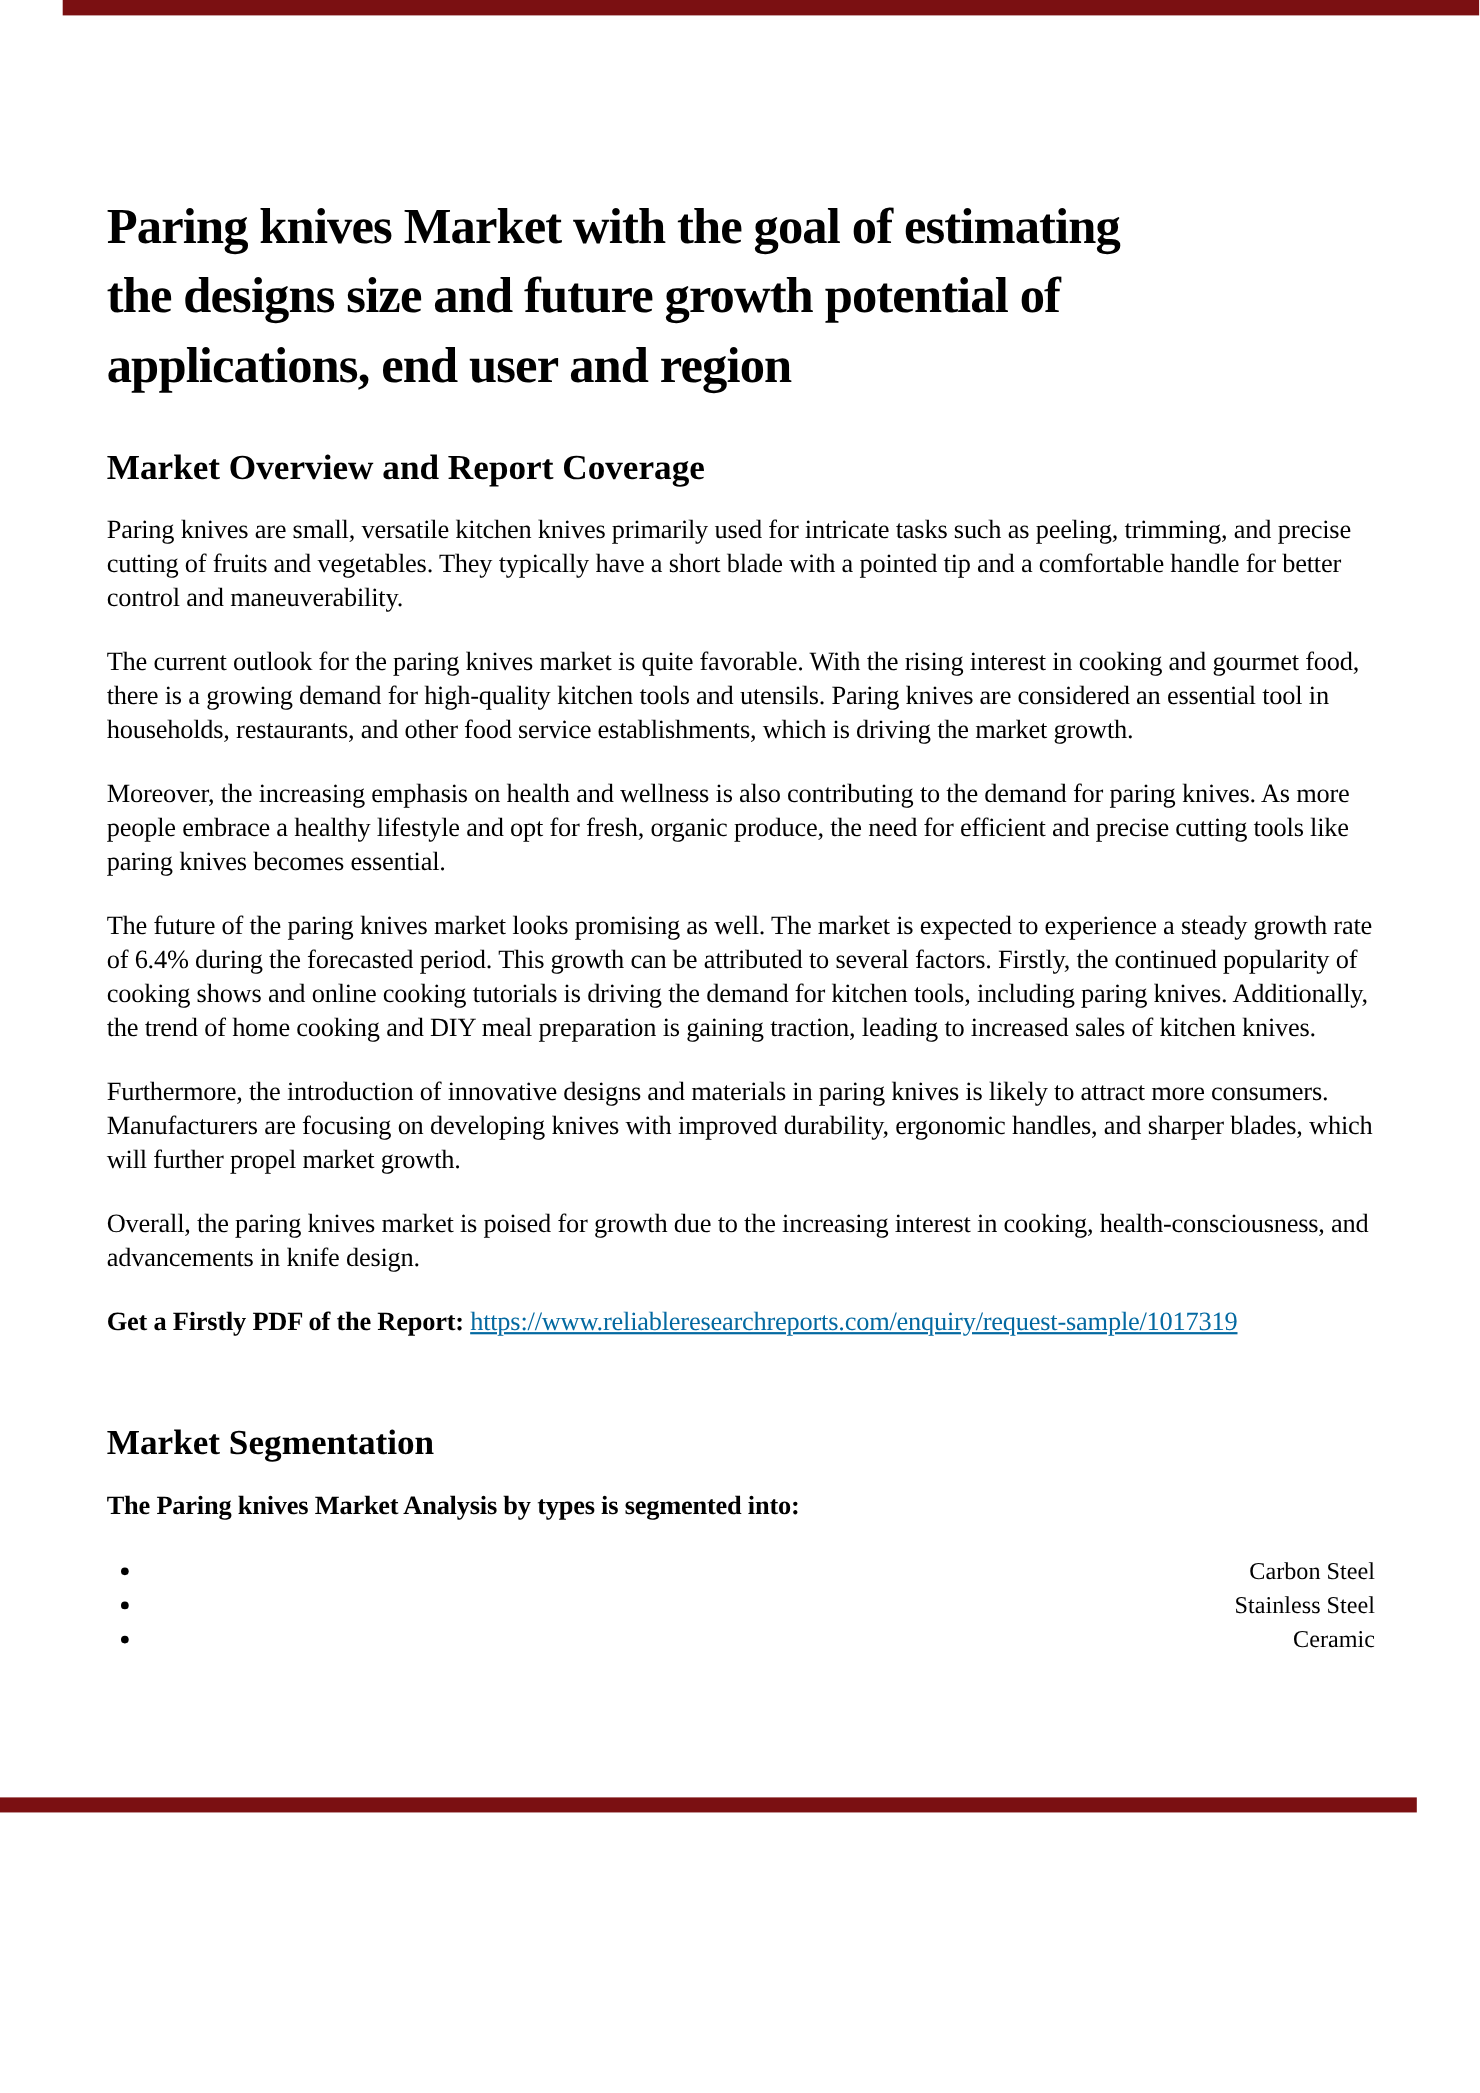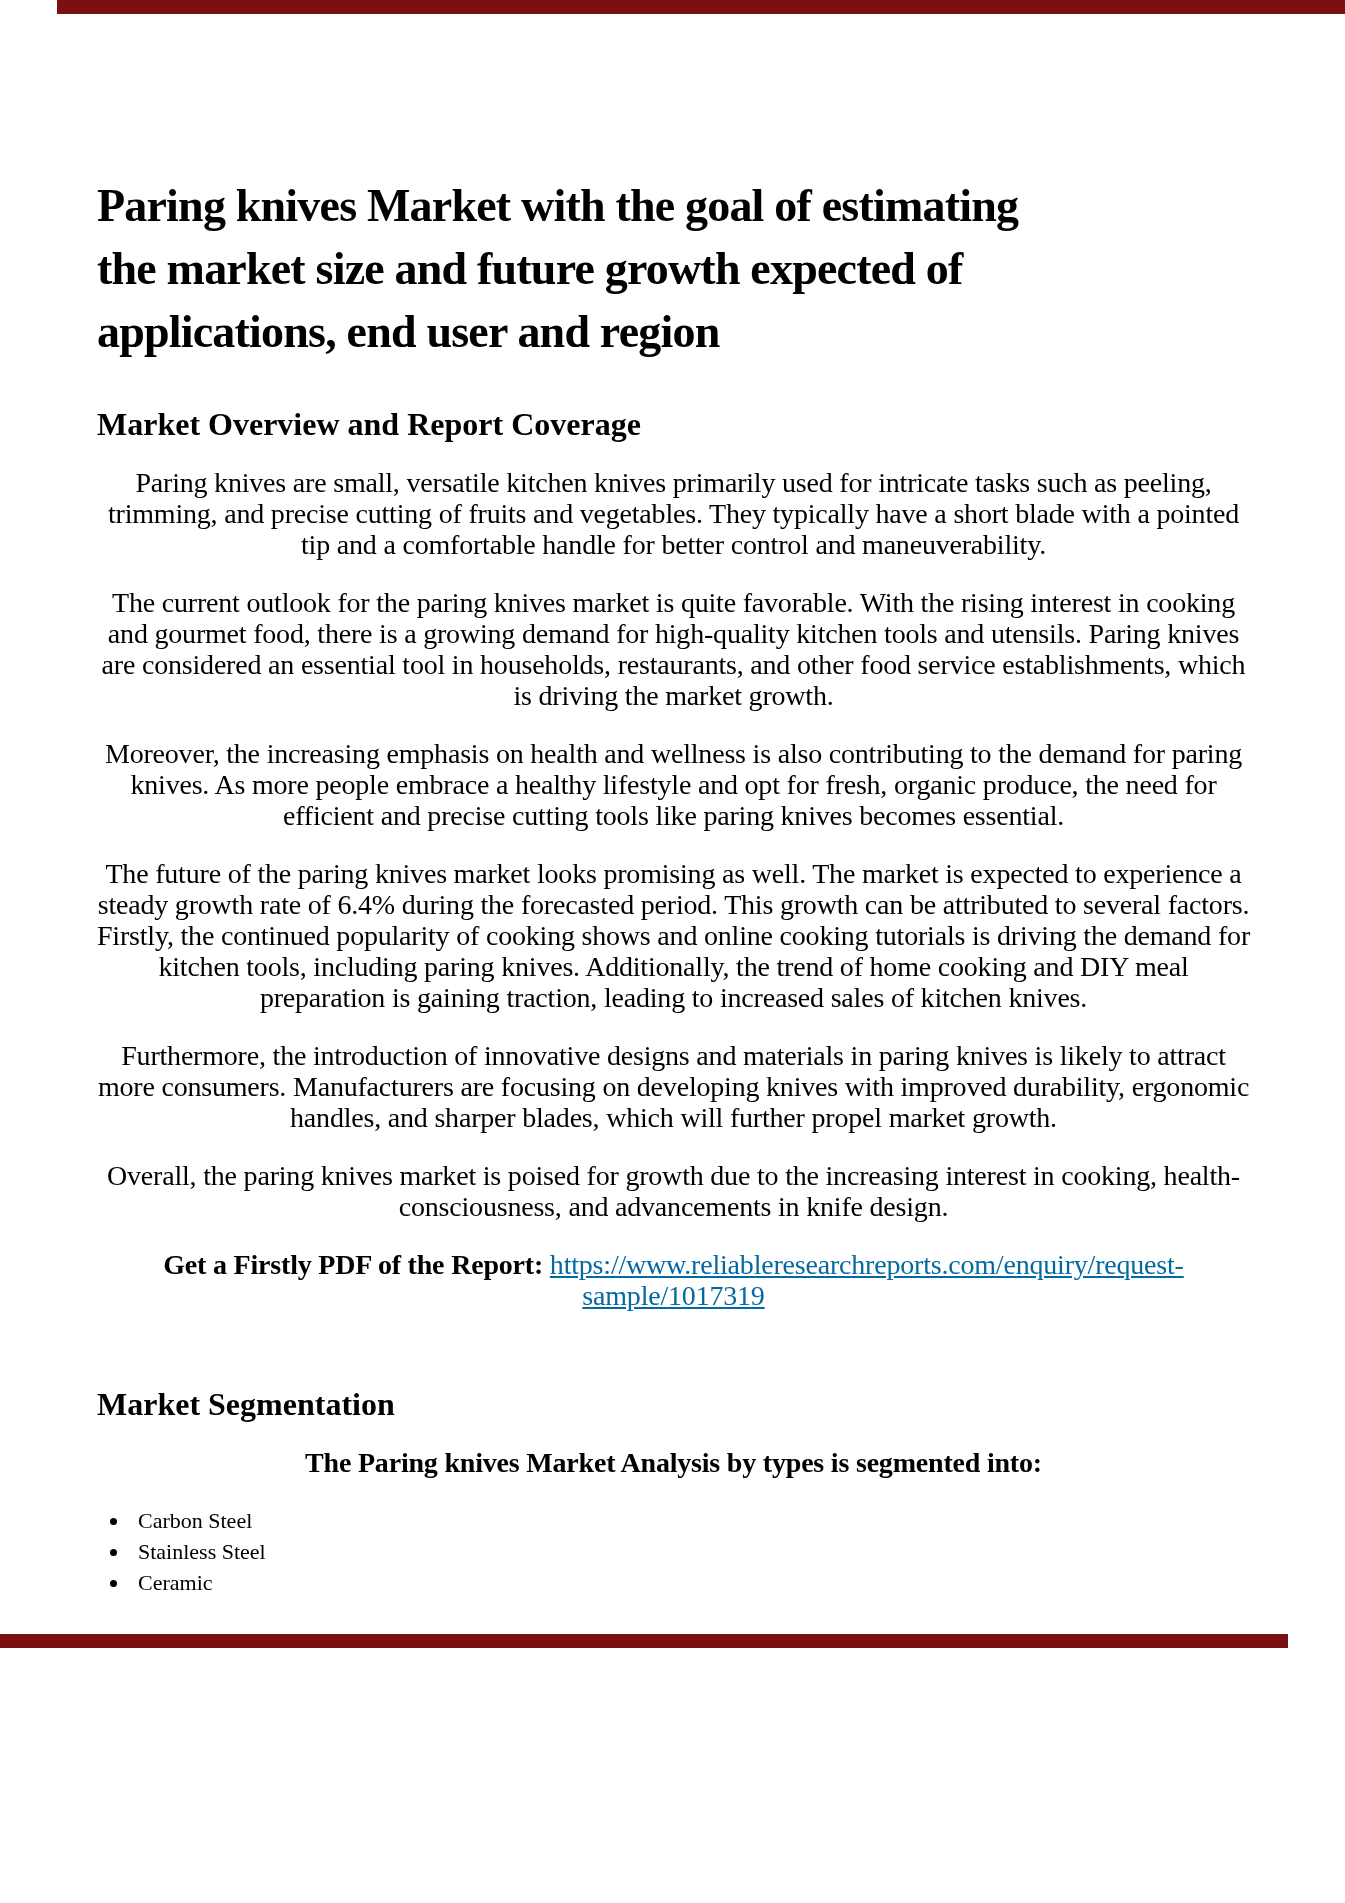--- a/index.html
+++ b/index.html
@@ -50,56 +50,56 @@
     font-size: 32px;
     line-height: 31px;
     font-weight: bold;
   }
   h2.section-heading.segmentation {
     margin-top: 78px;
     font-family: Liberation Serif, serif;
   }
   p.body-para {
     margin: 27px 0 0 0;
-    font-size: 28px;
+    font-size: 24px;
     line-height: 31px;
     letter-spacing: -0.2px;
-    text-align: center;
   }
   p.body-para.bold {
     font-weight: bold;
   }
   a.report-link {
     color: #0000ee;
     text-decoration: underline;
     word-break: normal;
     overflow-wrap: anywhere;
   }
   ul.types-list {
     margin: 27px 0 0 0;
     padding: 0 0 0 33px;
     font-size: 22px;
     line-height: 31px;
+    text-align: right;
   }
   ul.types-list li {
     padding-left: 8px;
   }
 </style>
 </head>
 <body>
 
 <div class="page" style="background: rgb(255, 255, 255);">
 
   <div class="edge-bar top" style="background: rgb(123, 16, 18);"></div>
 
   <div class="content">
 
     <h1 class="article-title">
       <span>Paring knives Market with the goal of estimating</span>
-      <span>the market size and future growth expected of</span>
+      <span>the designs size and future growth potential of</span>
       <span>applications, end user and region</span>
     </h1>
 
     <h2 class="section-heading">Market Overview and Report Coverage</h2>
 
     <p class="body-para">Paring knives are small, versatile kitchen knives primarily used for intricate tasks such as peeling, trimming, and precise cutting of fruits and vegetables. They typically have a short blade with a pointed tip and a comfortable handle for better control and maneuverability.</p>
 
     <p class="body-para">The current outlook for the paring knives market is quite favorable. With the rising interest in cooking and gourmet food, there is a growing demand for high-quality kitchen tools and utensils. Paring knives are considered an essential tool in households, restaurants, and other food service establishments, which is driving the market growth.</p>
 
     <p class="body-para">Moreover, the increasing emphasis on health and wellness is also contributing to the demand for paring knives. As more people embrace a healthy lifestyle and opt for fresh, organic produce, the need for efficient and precise cutting tools like paring knives becomes essential.</p>

